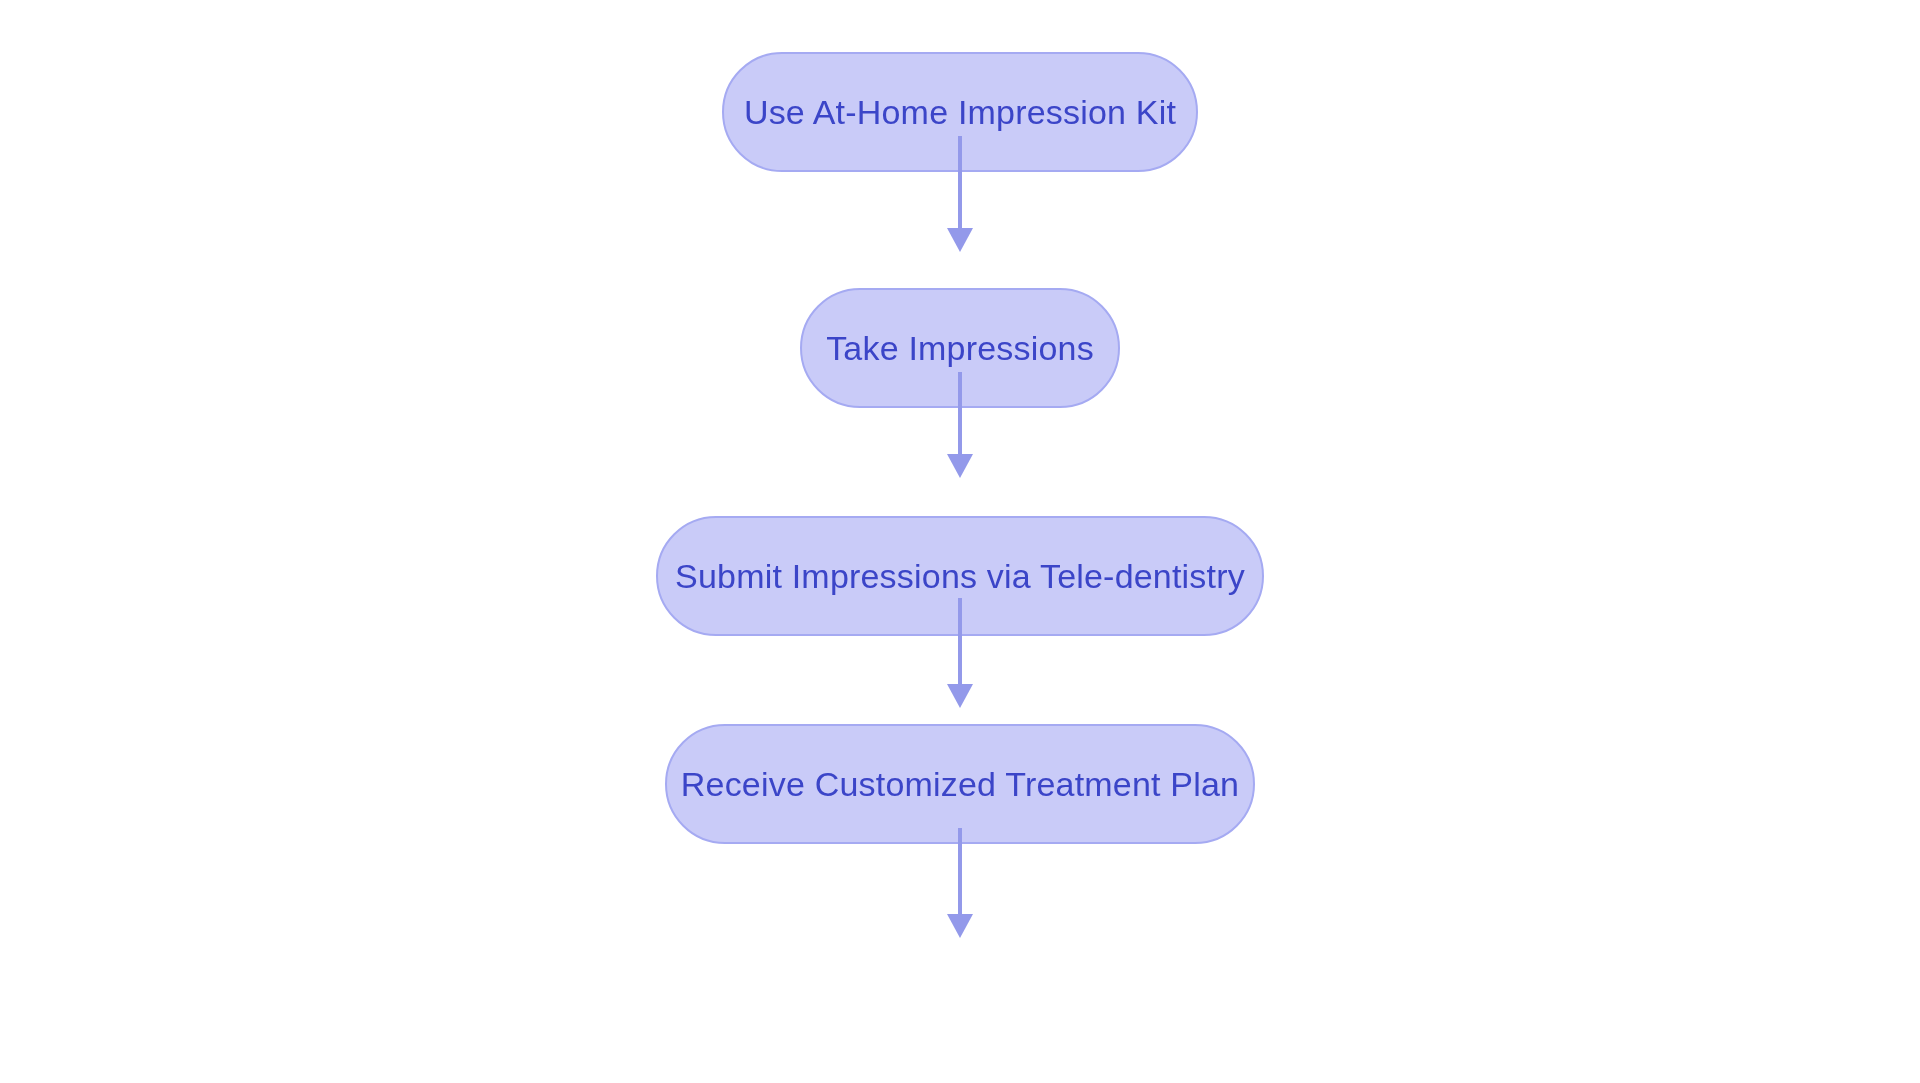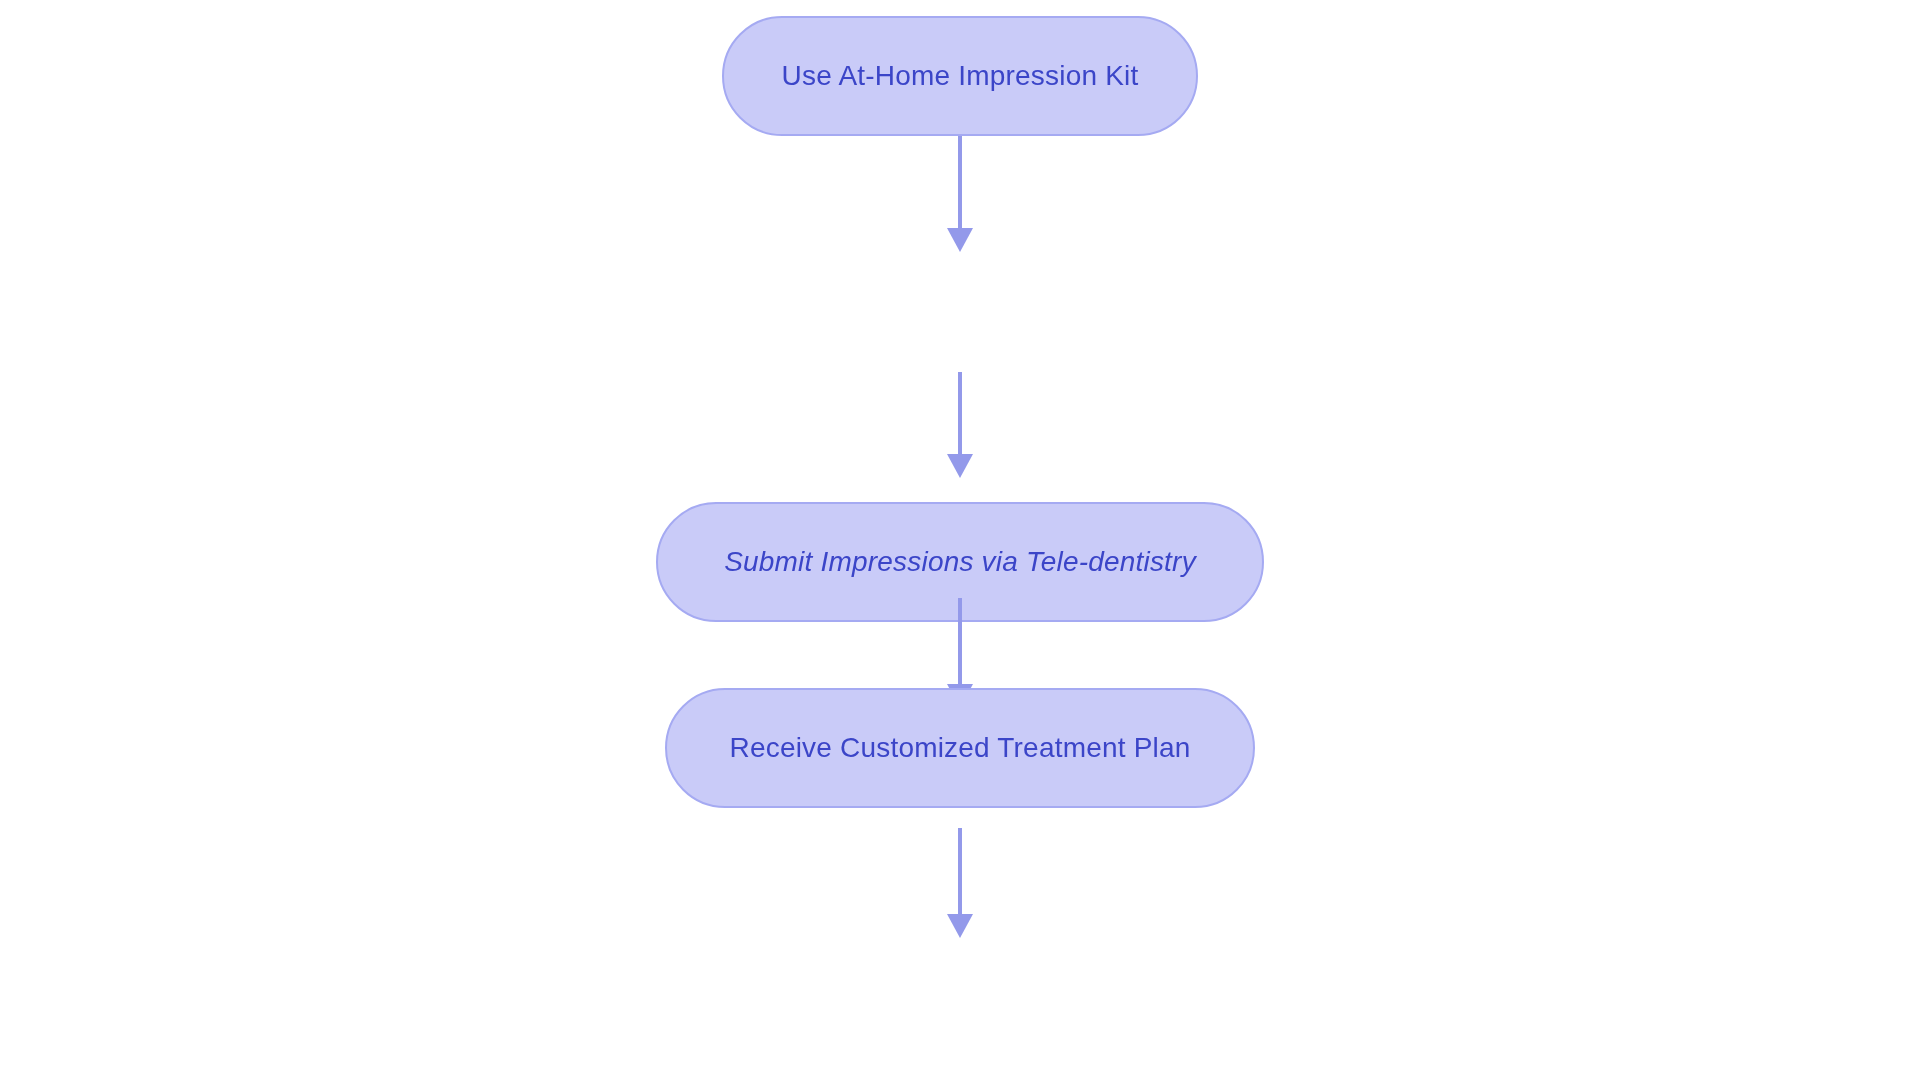--- a/index.html
+++ b/index.html
@@ -16,32 +16,33 @@
     overflow: hidden;
   }
   .flow-node {
     position: absolute;
     box-sizing: border-box;
     height: 120px;
     border-radius: 60px;
     background: var(--node-fill, #c9cbf8);
     border: 2px solid var(--node-border, #a5aaf2);
     color: var(--node-text, #3b45c8);
-    font-size: 28px;
+    font-size: 34px;
     font-weight: 500;
     letter-spacing: 0.2px;
     display: flex;
     align-items: center;
     justify-content: center;
     text-align: center;
     white-space: nowrap;
+    margin-top: 36px;
   }
   .node-1 { left: 722px; top: 16px;  width: 476px; }
   .node-2 { left: 800px; top: 252px; width: 320px; }
-  .node-3 { left: 656px; top: 502px; width: 608px; font-style: italic; }
+  .node-3 { left: 656px; top: 480px; width: 608px; }
   .node-4 { left: 665px; top: 688px; width: 590px; }
   .node-5 { left: 696px; top: 938px; width: 528px; }
 
   .connector {
     position: absolute;
     left: 940px;
     width: 40px;
   }
   .conn-1 { top: 136px; height: 116px; }
   .conn-2 { top: 372px; height: 106px; }
@@ -74,20 +75,23 @@
 
   <div class="flow-node node-1">
     <span>Use At-Home Impression Kit</span>
   </div>
 
   <div class="connector conn-1">
     <div class="shaft"></div>
     <div class="head"></div>
   </div>
 
+  <div class="flow-node node-2">
+    <span>Take Impressions</span>
+  </div>
 
   <div class="connector conn-2">
     <div class="shaft"></div>
     <div class="head"></div>
   </div>
 
   <div class="flow-node node-3">
     <span>Submit Impressions via Tele-dentistry</span>
   </div>
 

